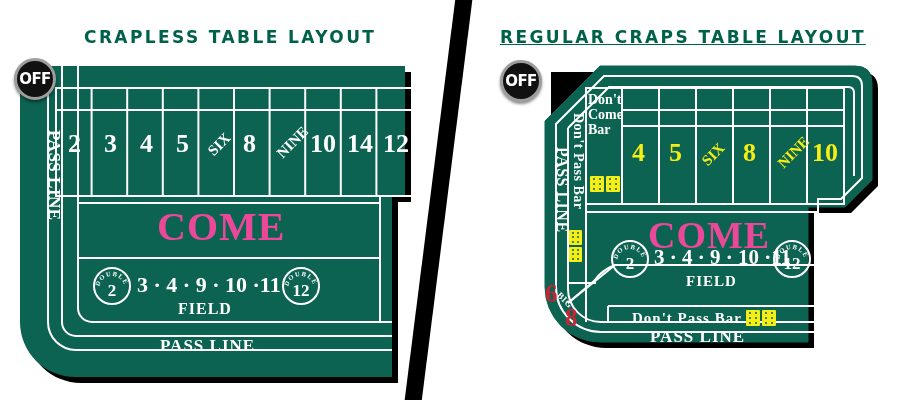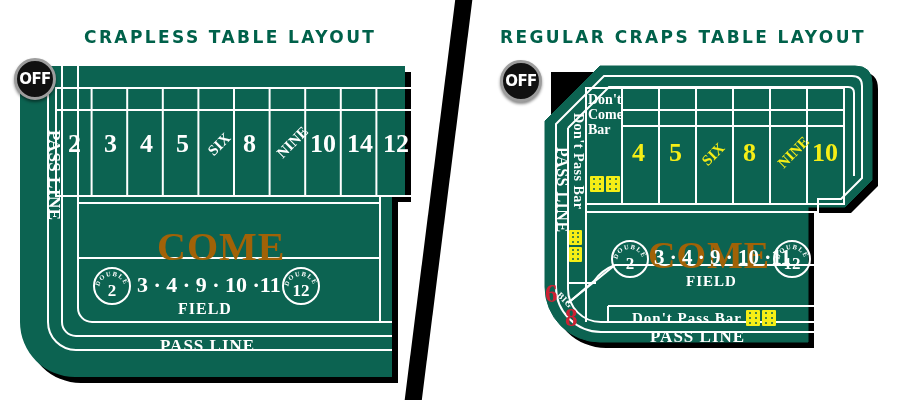--- a/index.html
+++ b/index.html
@@ -16,21 +16,21 @@
   .panel-title{
     position:absolute;
     font-family:"DejaVu Sans", sans-serif;
     font-weight:bold;
     font-size:17px;
     letter-spacing:2.4px;
     color:#00614a;
     white-space:nowrap;
   }
   #title-left{left:84px;top:27px;text-align:center;}
-  #title-right{left:500px;top:27px;}
+  #title-right{left:500px;top:27px;text-decoration:underline;}
 
   
   .divider{
     position:absolute;
     left:430px;top:-20px;
     width:17px;height:440px;
     background:#000000;
     transform:rotate(7.2deg);
     transform-origin:50% 50%;
   }
@@ -56,24 +56,23 @@
     white-space:nowrap;
     writing-mode:vertical-rl;
     line-height:1;
     letter-spacing:.5px;
   }
 
   .come-word{
     position:absolute;
     font-family:"Liberation Serif", serif;
     font-weight:bold;
-    color:#a16207;
+    color:#ec4899;
     white-space:nowrap;
     line-height:1;
-    margin-top:20px;
   }
 
   .fieldnums{
     position:absolute;
     font-family:"Liberation Serif", serif;
     font-weight:bold;
     color:#ffffff;
     white-space:nowrap;
     line-height:1;
   }

